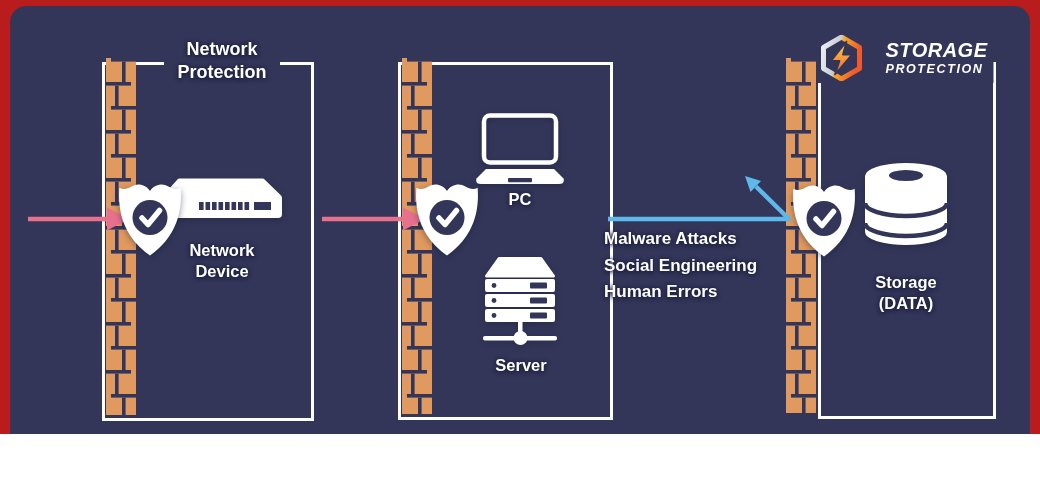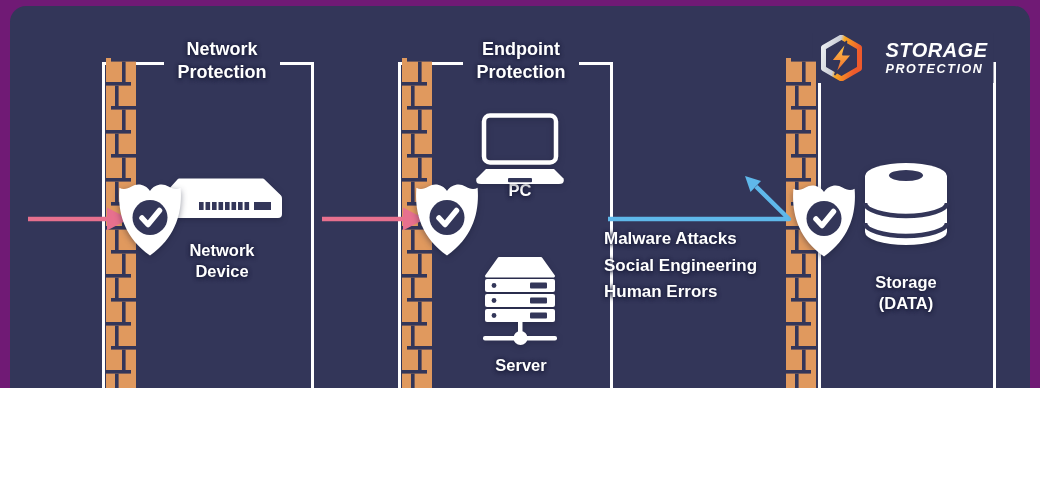--- a/index.html
+++ b/index.html
@@ -1,34 +1,34 @@
 <!DOCTYPE html>
 <html><head>
 <meta charset="utf-8">
 <style>
   html,body{margin:0;padding:0;background:#ffffff;}
-  .stage{position:relative;width:1040px;height:388px;background:#701a75;font-family:"Liberation Sans",sans-serif;overflow:hidden;}
+  .stage{position:relative;width:1040px;height:434px;background:#b91c1c;font-family:"Liberation Sans",sans-serif;overflow:hidden;}
   .panel{position:absolute;left:10px;top:6px;width:1020px;height:467px;background:#333659;border-radius:16px;}
   .group{position:absolute;inset:0;}
   .bracket{position:absolute;border:3px solid #ffffff;z-index:1;}
   .bracket.b1{left:102px;top:62px;width:206px;height:353px;}
   .bracket.b2{left:398px;top:62px;width:209px;height:352px;}
   .bracket.b3{left:818px;top:62px;width:172px;height:351px;}
   .wall{position:absolute;z-index:3;}
   .wall.w1{left:106px;top:58px;}
   .wall.w2{left:402px;top:58px;}
   .wall.w3{left:786px;top:58px;}
   .halo{color:#ffffff;text-shadow:0 0 4px rgba(30,33,62,.95),0 2px 4px rgba(30,33,62,.85),0 0 2px rgba(30,33,62,.9);}
   .sec-title{position:absolute;z-index:2;transform:translateX(-50%);width:116px;box-sizing:border-box;
     background:#333659;padding:2px 2px;text-align:center;font-size:18px;font-weight:700;line-height:23px;}
   .t1{left:222px;top:36px;}
   .t2{left:521px;top:36px;}
   .dev-label{position:absolute;z-index:2;transform:translateX(-50%);text-align:center;font-size:16.5px;font-weight:700;line-height:21px;}
   .l-netdev{left:222px;top:240px;width:110px;}
-  .l-pc{left:520px;top:180px;}
+  .l-pc{left:520px;top:189px;}
   .l-server{left:521px;top:355px;}
   .l-storage{left:906px;top:272px;width:104px;}
   .threats{position:absolute;left:604px;top:226px;z-index:2;font-size:17px;font-weight:600;line-height:26.5px;}
   .shield{position:absolute;width:66px;height:78px;z-index:5;filter:drop-shadow(0 2px 3px rgba(23,26,50,.45));}
   .sh1{left:117px;top:180px;}
   .sh2{left:414px;top:180px;}
   .sh3{left:791px;top:181px;}
   .icon{position:absolute;z-index:5;filter:drop-shadow(0 2px 3px rgba(23,26,50,.4));}
   .i-switch{left:163px;top:178px;}
   .i-pc{left:474px;top:113px;}
@@ -90,21 +90,20 @@
       </g>
     </svg>
     <div class="dev-label l-netdev halo">Network Device</div>
     <svg class="shield sh1" viewBox="0 0 66 78">
         <use href="#shield-sym"></use>
       </svg>
   </div>
 
   <div class="group">
     <div class="bracket b2"></div>
-    <div class="sec-title t2 halo">Endpoint Protection</div>
     <svg class="wall w2" width="30" height="356">
       <rect width="30" height="356" fill="url(#brickpat)"></rect>
     </svg>
     <svg class="icon i-pc" width="92" height="74" viewBox="0 0 92 74">
       <rect x="10" y="2.5" width="72" height="47" rx="6" fill="none" stroke="#ffffff" stroke-width="4.5"></rect>
       <path d="M12 56 L80 56 L89.5 65.5 Q91 71 85 71 L7 71 Q1 71 2.5 65.5 Z" fill="#ffffff"></path>
       <rect x="34" y="65" width="24" height="4.2" rx="1" fill="#333659"></rect>
     </svg>
     <div class="dev-label l-pc halo">PC</div>
     <svg class="icon i-server" width="74" height="90" viewBox="0 0 74 90">

